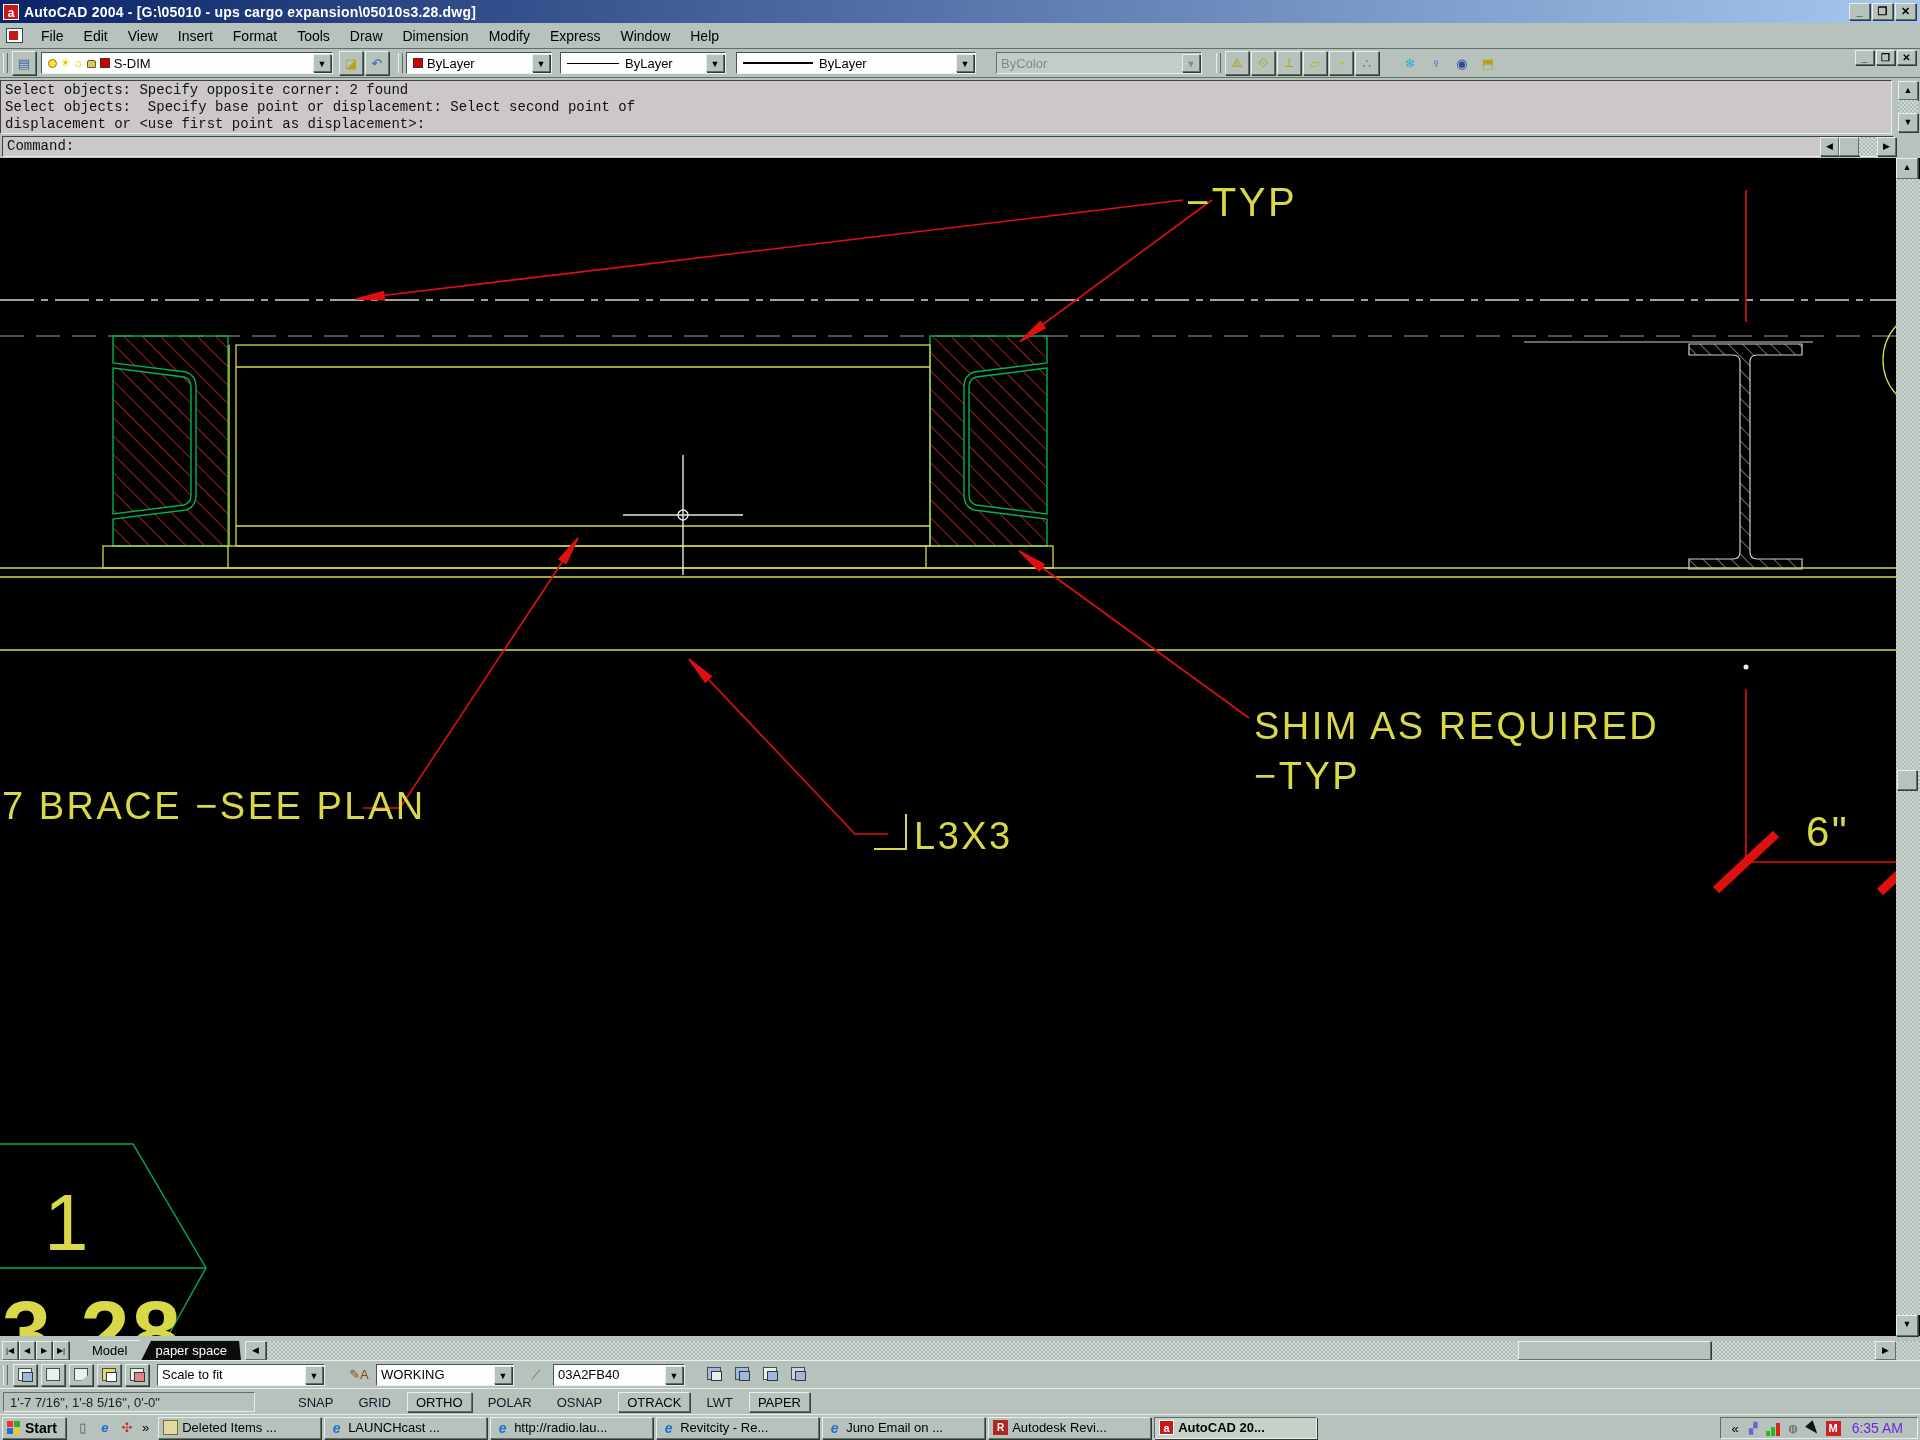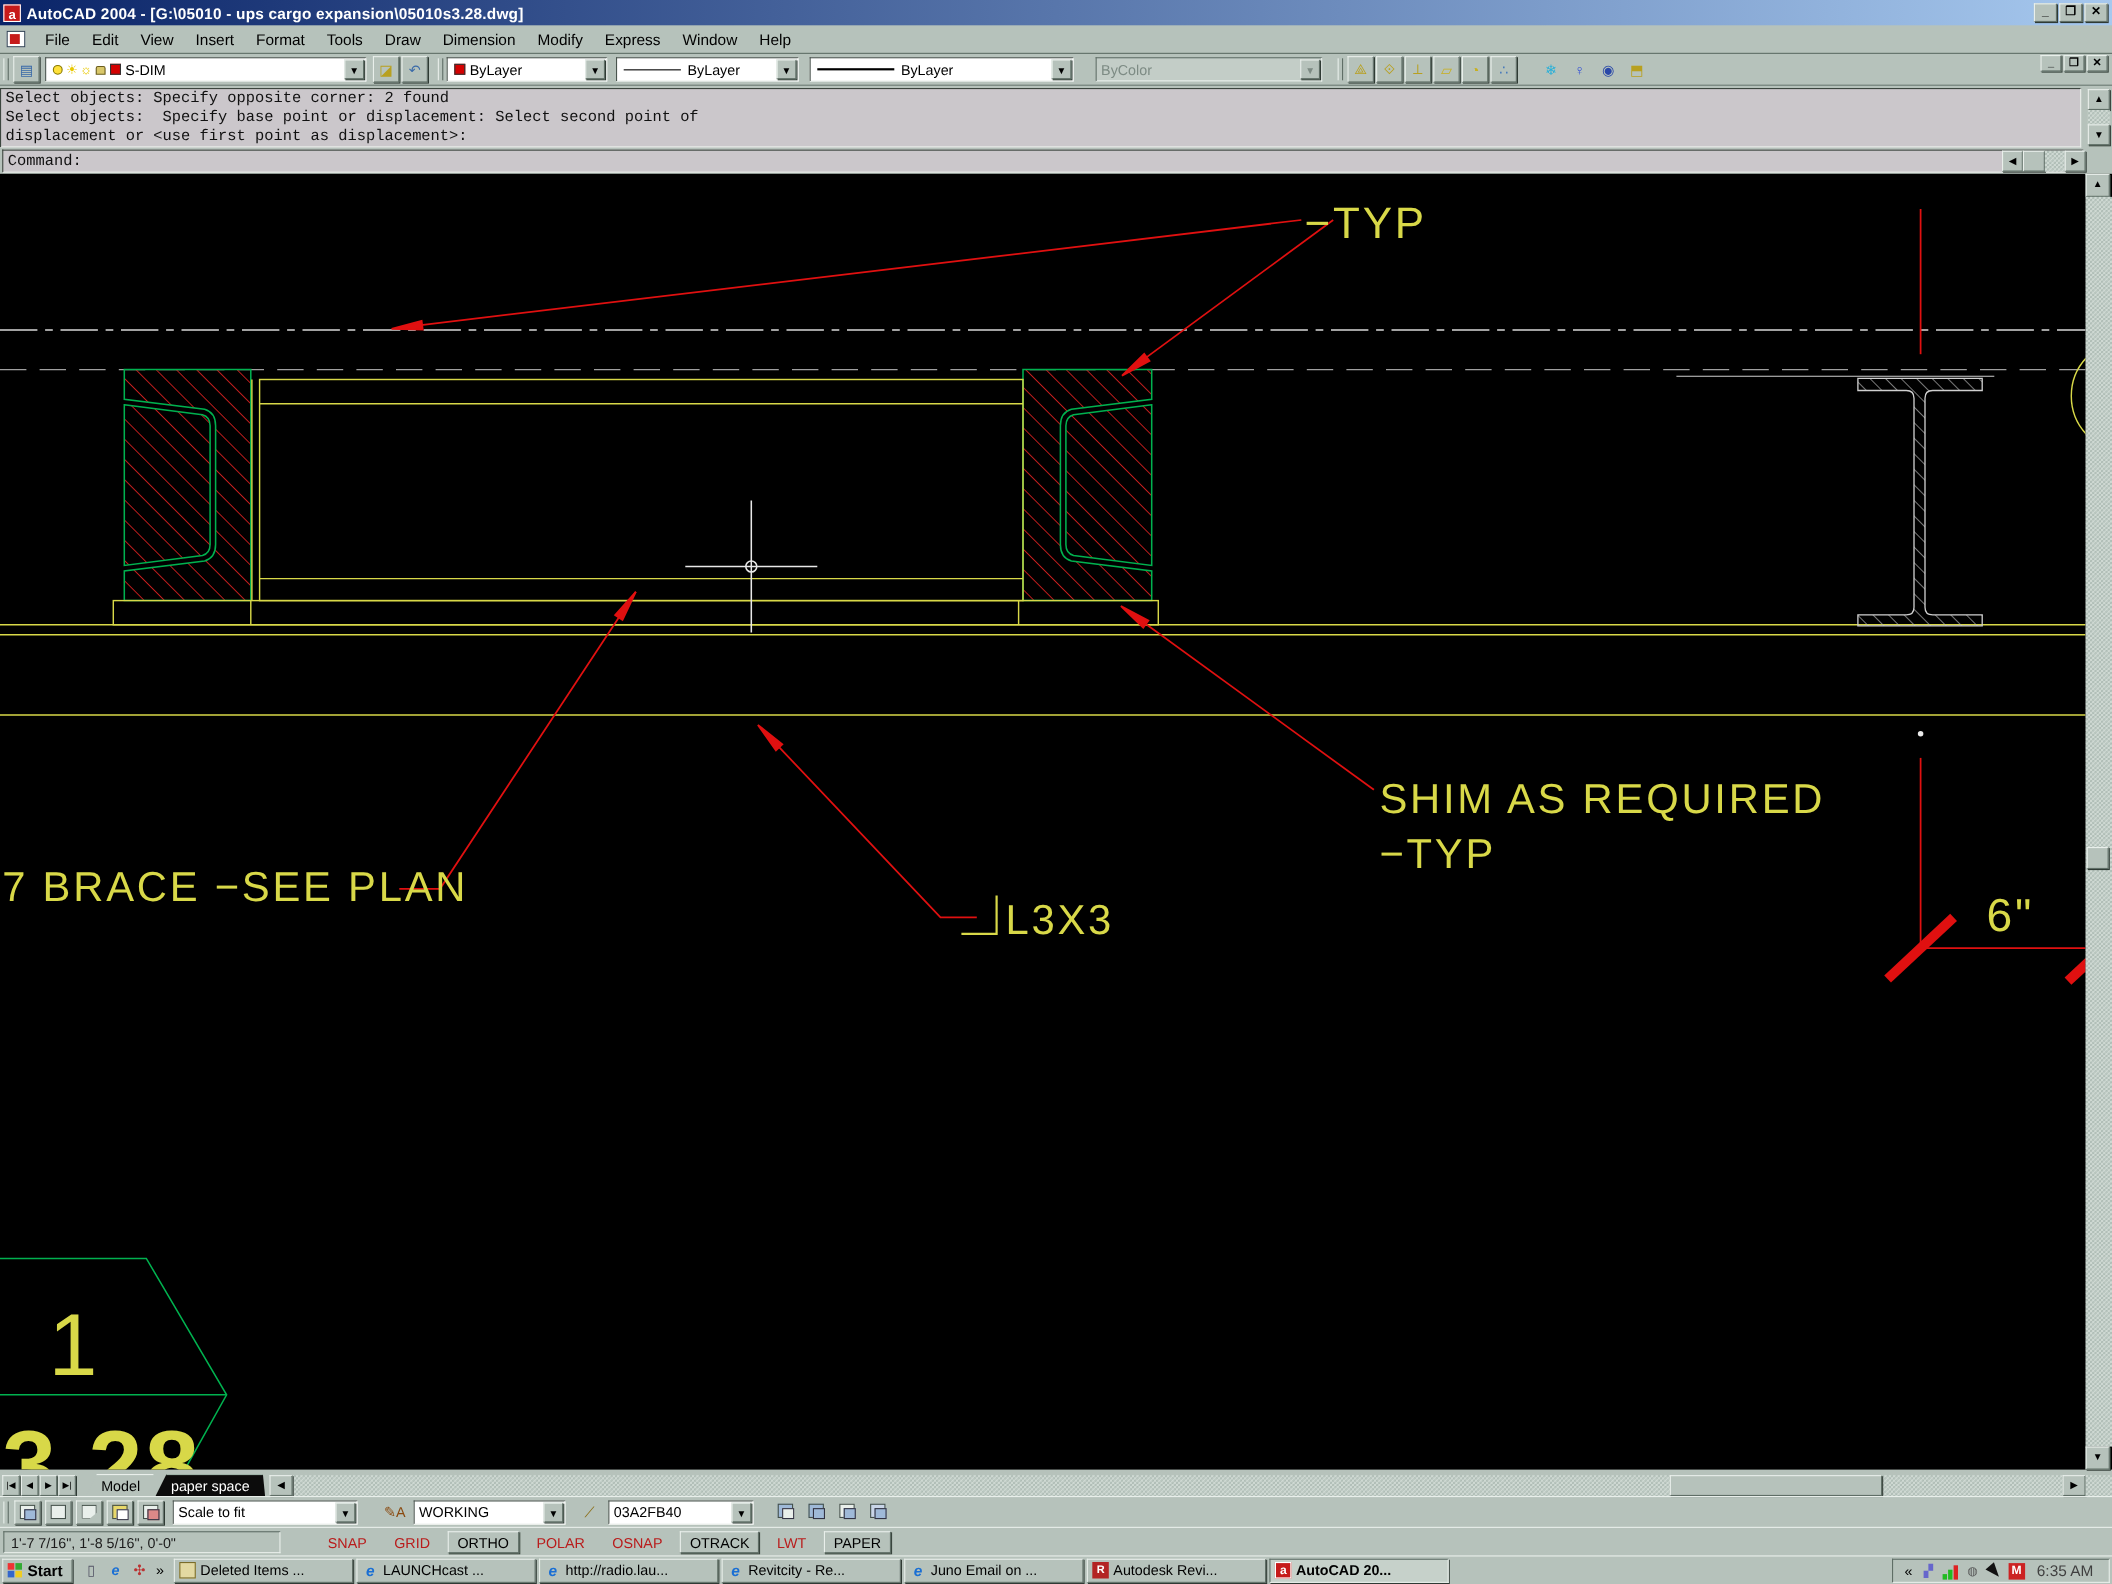--- a/index.html
+++ b/index.html
@@ -72,21 +72,21 @@
   
   .btoolbar { position:absolute; left:0; top:1360px; width:1920px; height:28px; display:flex; align-items:center; border-top:1px solid var(--chrome_light); }
   .vpicon { width:24px; height:22px; position:relative; margin:0 2px; }
   .vpicon .glyph { position:absolute; left:4px; top:3px; width:14px; height:13px; background:#e9efeb; border:1px solid #44504a; }
   .vpicon .glyph2 { position:absolute; left:8px; top:7px; width:11px; height:10px; background:#9fb9d8; border:1px solid #334; }
 
   
   .statusbar { position:absolute; left:0; top:1388px; width:1920px; height:26px; display:flex; align-items:center; border-top:1px solid var(--chrome_light); }
   .coords { width:252px; height:20px; margin-left:3px; padding:2px 6px; font-size:13px; color:#1c1c1c; }
   .toggles { display:flex; margin-left:34px; gap:7px; }
-  .toggle { height:20px; padding:2px 8px; font-size:13px; color:#b91c1c; background:transparent; border:1px solid transparent; }
+  .toggle { height:20px; padding:2px 8px; font-size:13px; color:#0f172a; background:transparent; border:1px solid transparent; }
   .toggle.on { color:#000; background:var(--chrome); border-color:var(--chrome_light) var(--chrome_dark) var(--chrome_dark) var(--chrome_light); box-shadow:1px 1px 0 #39453e; }
 
   
   .taskbar { position:absolute; left:0; top:1414px; width:1920px; height:26px; background:var(--chrome); border-top:1px solid var(--chrome_light); display:flex; align-items:center; }
   .startbtn { height:22px; margin-left:2px; padding:0 8px 0 4px; display:flex; align-items:center; gap:4px; font-weight:bold; font-size:14px; }
   .flag { width:14px; height:14px; display:grid; grid-template-columns:6px 6px; grid-template-rows:6px 6px; gap:1px; }
   .flag i:nth-child(1){background:#e33;} .flag i:nth-child(2){background:#3a3;} .flag i:nth-child(3){background:#36c;} .flag i:nth-child(4){background:#ec2;}
   .qlaunch { display:flex; align-items:center; margin:0 4px 0 8px; gap:4px; }
   .qicon { width:18px; height:18px; display:flex; align-items:center; justify-content:center; font-size:13px; }
   .chev { font-size:13px; color:#000; padding:0 2px; }
@@ -96,21 +96,21 @@
   .ticon[data-icon-type="ie"] { color:#1a6fd4; font-weight:bold; font-style:italic; font-size:14px; }
   .ticon[data-icon-type="mail"] { background:#e3d9a2; border:1px solid #7a6c2a; }
   .ticon[data-icon-type="revit"] { background:#b32424; color:#fff; font-size:10px; font-weight:bold; }
   .ticon[data-icon-type="acad"] { background:#c61a1a; color:#fff; font-size:11px; font-weight:bold; border:1px solid #fff; }
   .tray { position:absolute; right:2px; top:2px; height:22px; display:flex; align-items:center; gap:5px; padding:0 8px; border:1px solid; border-color:var(--chrome_dark) var(--chrome_light) var(--chrome_light) var(--chrome_dark); }
   .trayicon { width:15px; height:15px; display:flex; align-items:center; justify-content:center; font-size:11px; }
   .meter { display:flex; align-items:flex-end; gap:1px; }
   .meter i { width:4px; background:#2b2; } .meter i.r { background:#d22; }
   .ptr { width:0; height:0; border-left:5px solid transparent; border-right:5px solid transparent; border-top:13px solid #111; transform:rotate(-40deg); }
   .mcafee { background:#c22; color:#fff; font-weight:bold; font-size:11px; width:15px; height:15px; text-align:center; line-height:15px; }
-  .clock { font-size:14px; color:#404040; padding:0 6px;text-align:right; }
+  .clock { font-size:14px; color:#6d28d9; padding:0 6px;text-align:right; }
 </style>
 </head>
 <body>
 
 <div class="screen">
 
   <div class="titlebar">
     <div class="app-icon">a</div>
     <span class="title-text">AutoCAD 2004 - [G:\05010 - ups cargo expansion\05010s3.28.dwg]</span>
     <div class="winbtns">

